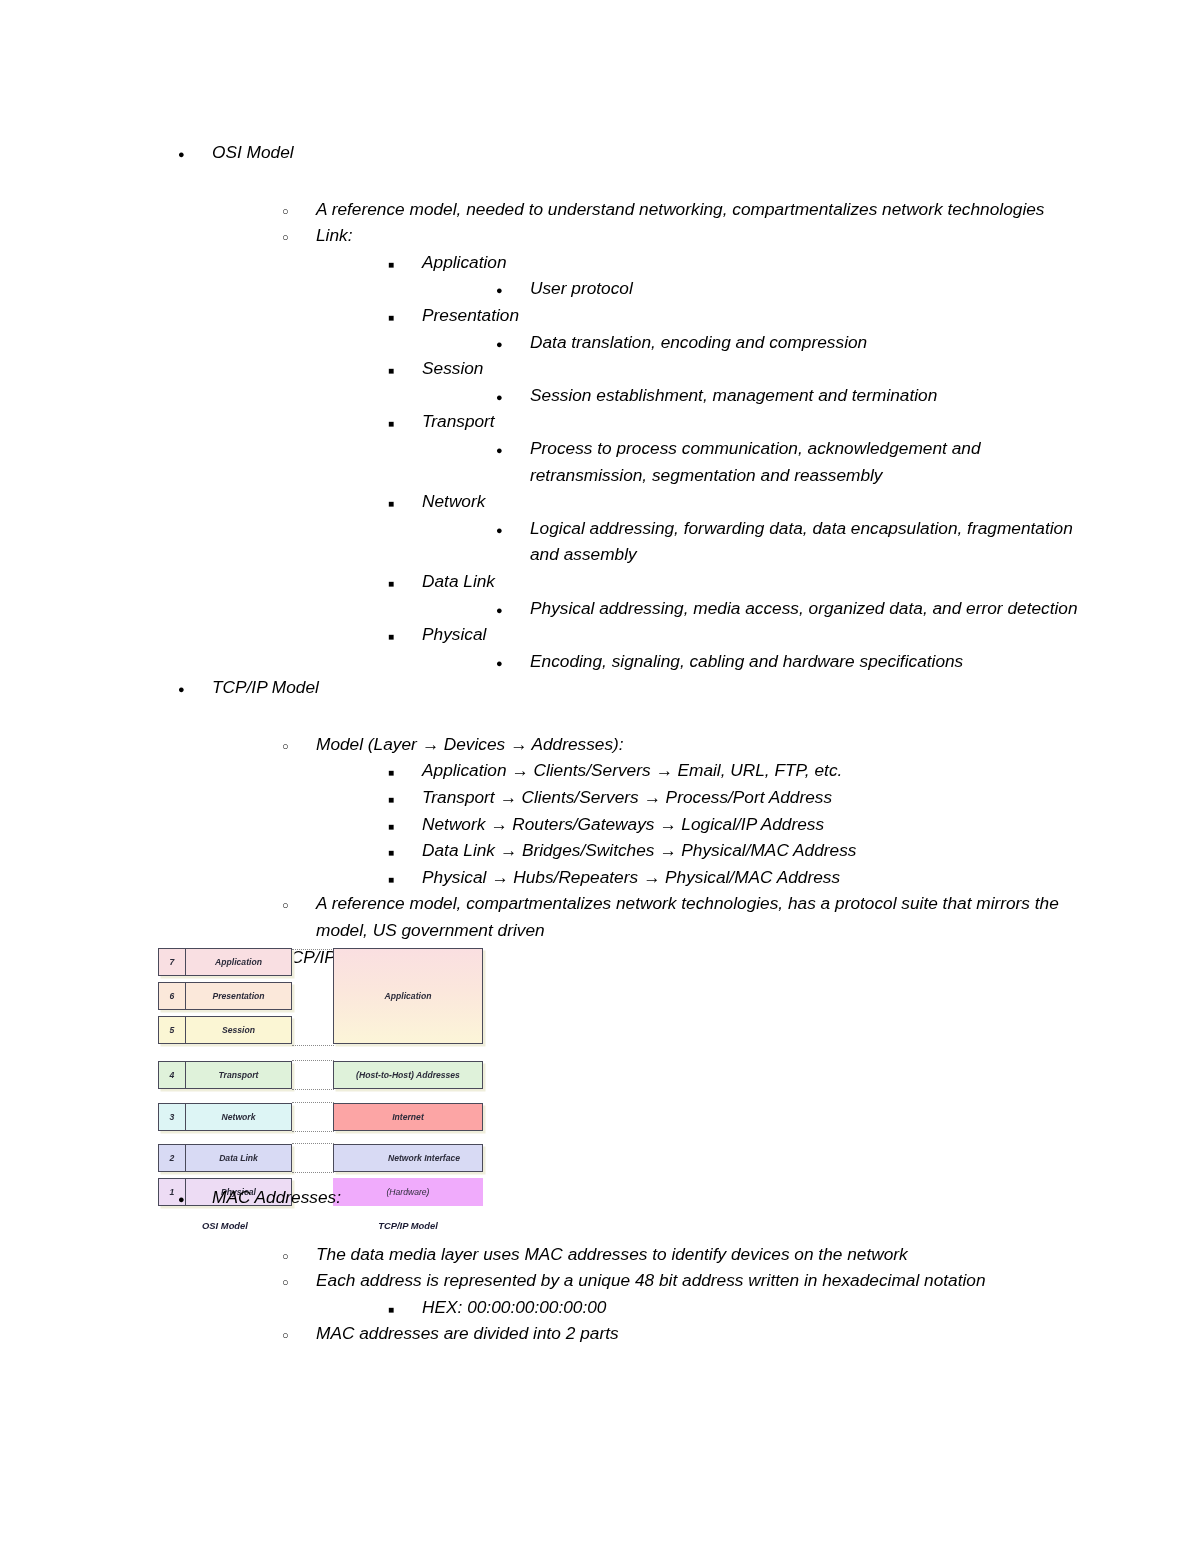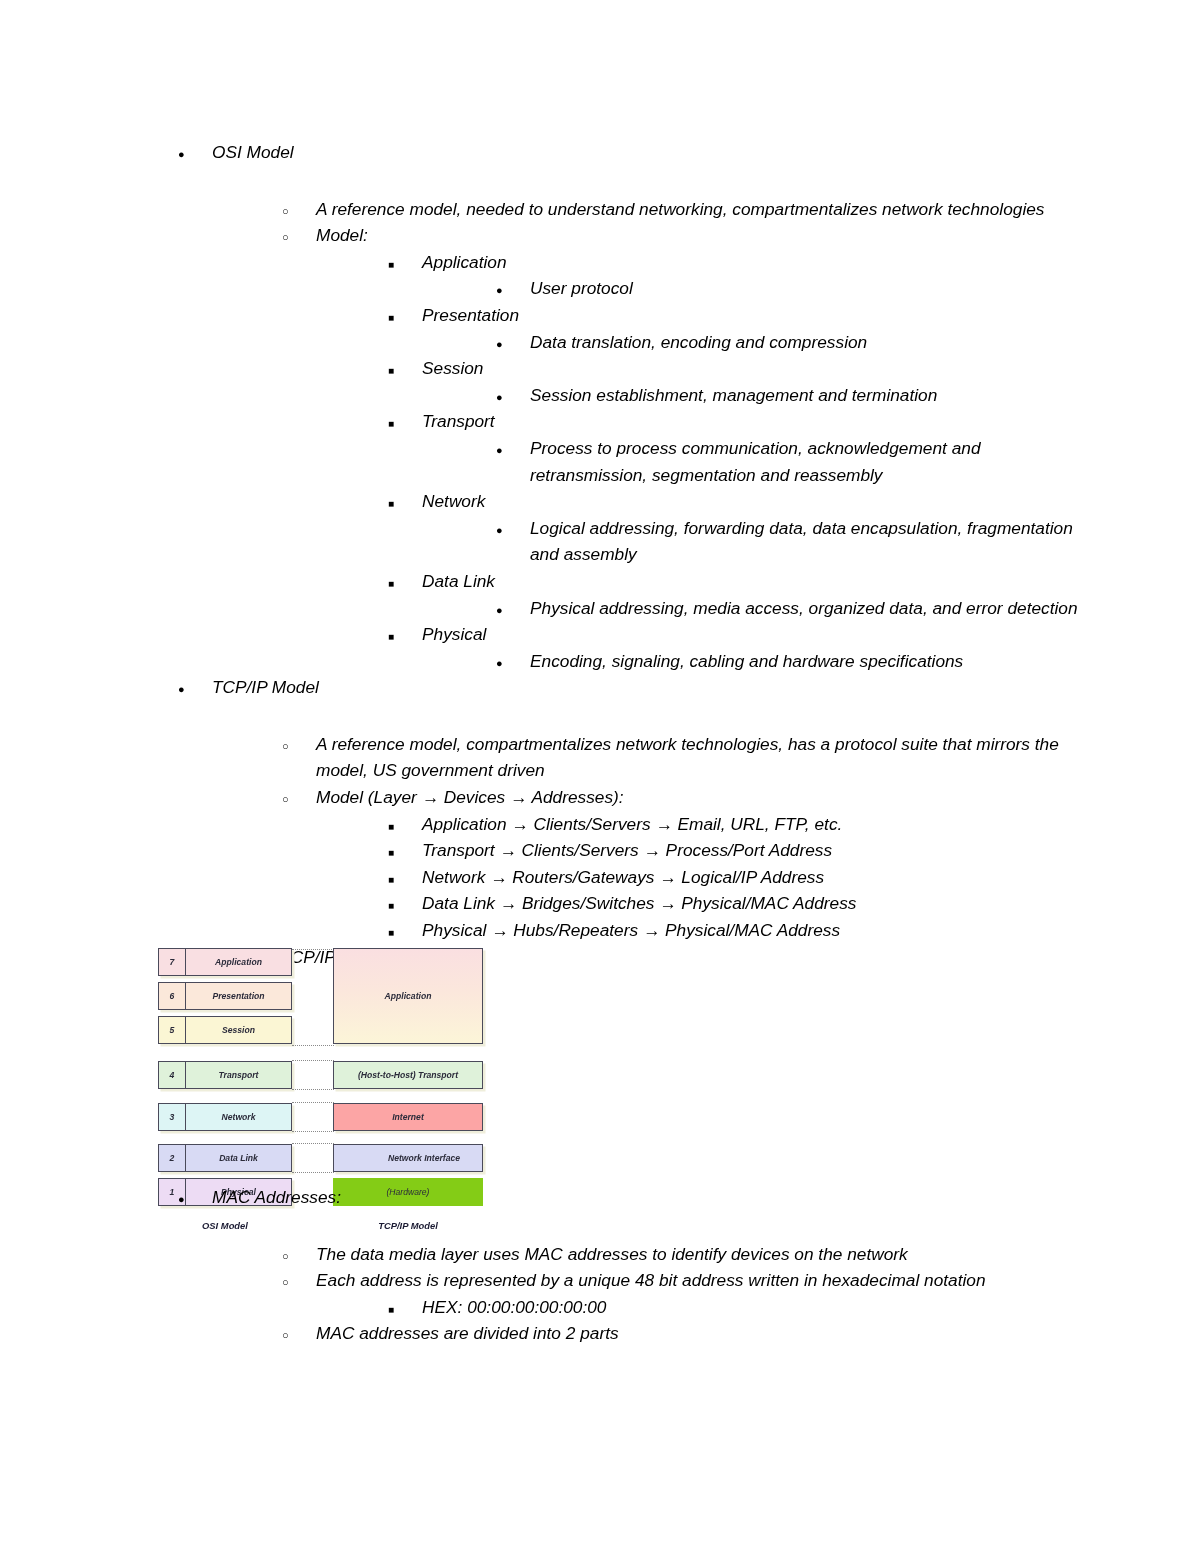--- a/index.html
+++ b/index.html
@@ -152,21 +152,21 @@
         <li class="lv1">
           <span class="bullet"></span>
           <span class="txt">OSI Model</span>
           <ul class="lvl2">
             <li class="lv2">
               <span class="bullet"></span>
               <span class="txt">A reference model, needed to understand networking, compartmentalizes network technologies</span>
             </li>
             <li class="lv2">
               <span class="bullet"></span>
-              <span class="txt">Model:</span>
+              <span class="txt">Link:</span>
               <ul class="lvl3">
                 <li class="lv3">
                   <span class="bullet"></span>
                   <span class="txt">Application</span>
                   <ul class="lvl4">
                     <li class="lv4">
                       <span class="bullet"></span>
                       <span class="txt">User protocol</span>
                     </li>
                   </ul>
@@ -234,24 +234,20 @@
               </ul>
             </li>
           </ul>
         </li>
         <li class="lv1">
           <span class="bullet"></span>
           <span class="txt">TCP/IP Model</span>
           <ul class="lvl2">
             <li class="lv2">
               <span class="bullet"></span>
-              <span class="txt">A reference model, compartmentalizes network technologies, has a protocol suite that mirrors the model, US government driven</span>
-            </li>
-            <li class="lv2">
-              <span class="bullet"></span>
               <span class="txt">Model (Layer → Devices → Addresses):</span>
               <ul class="lvl3">
                 <li class="lv3">
                   <span class="bullet"></span>
                   <span class="txt">Application → Clients/Servers → Email, URL, FTP, etc.</span>
                 </li>
                 <li class="lv3">
                   <span class="bullet"></span>
                   <span class="txt">Transport → Clients/Servers → Process/Port Address</span>
                 </li>
@@ -261,20 +257,24 @@
                 </li>
                 <li class="lv3">
                   <span class="bullet"></span>
                   <span class="txt">Data Link → Bridges/Switches → Physical/MAC Address</span>
                 </li>
                 <li class="lv3">
                   <span class="bullet"></span>
                   <span class="txt">Physical → Hubs/Repeaters → Physical/MAC Address</span>
                 </li>
               </ul>
+            </li>
+            <li class="lv2">
+              <span class="bullet"></span>
+              <span class="txt">A reference model, compartmentalizes network technologies, has a protocol suite that mirrors the model, US government driven</span>
             </li>
           </ul>
         </li>
         <li class="lv1">
           <span class="bullet"></span>
           <span class="txt">OSI and TCP/IP Comparison</span>
         </li>
       </ul>
     </div>
 
@@ -318,29 +318,29 @@
     <div class="dotline" style="left:144px;top:154px;width:42px;"></div>
     <div class="dotline" style="left:144px;top:183px;width:42px;"></div>
     <div class="dotline" style="left:144px;top:195px;width:42px;"></div>
     <div class="dotline" style="left:144px;top:224px;width:42px;"></div>
 
     <div class="tcp-col">
       <div class="tcp-box" style="top:0px;height:96px;background:linear-gradient(180deg,#fadfe1 0%,#fbe7dc 45%,#fcf5d8 100%);">
         <span>Application</span>
       </div>
       <div class="tcp-box" style="top:113px;height:28px;background:#dff2da;">
-        <span>(Host-to-Host) Transport</span>
+        <span>(Host-to-Host) Addresses</span>
       </div>
       <div class="tcp-box" style="top:155px;height:28px;background:#fca5a5;">
         <span>Internet</span>
       </div>
       <div class="tcp-box" style="top:196px;height:28px;background:#d8daf4;padding-left:32px;">
         <span>Network Interface</span>
       </div>
-      <div class="tcp-box noborder" style="top:230px;height:28px;background:#84cc16;">
+      <div class="tcp-box noborder" style="top:230px;height:28px;background:#f0abfc;">
         <span>(Hardware)</span>
       </div>
     </div>
 
     <div class="caption" style="left:10px;top:272px;width:134px;">OSI Model</div>
     <div class="caption" style="left:185px;top:272px;width:150px;">TCP/IP Model</div>
   </div>
 
   <div class="outline" id="outline-bottom" style="top:1184px;">
       <ul class="lvl1">

